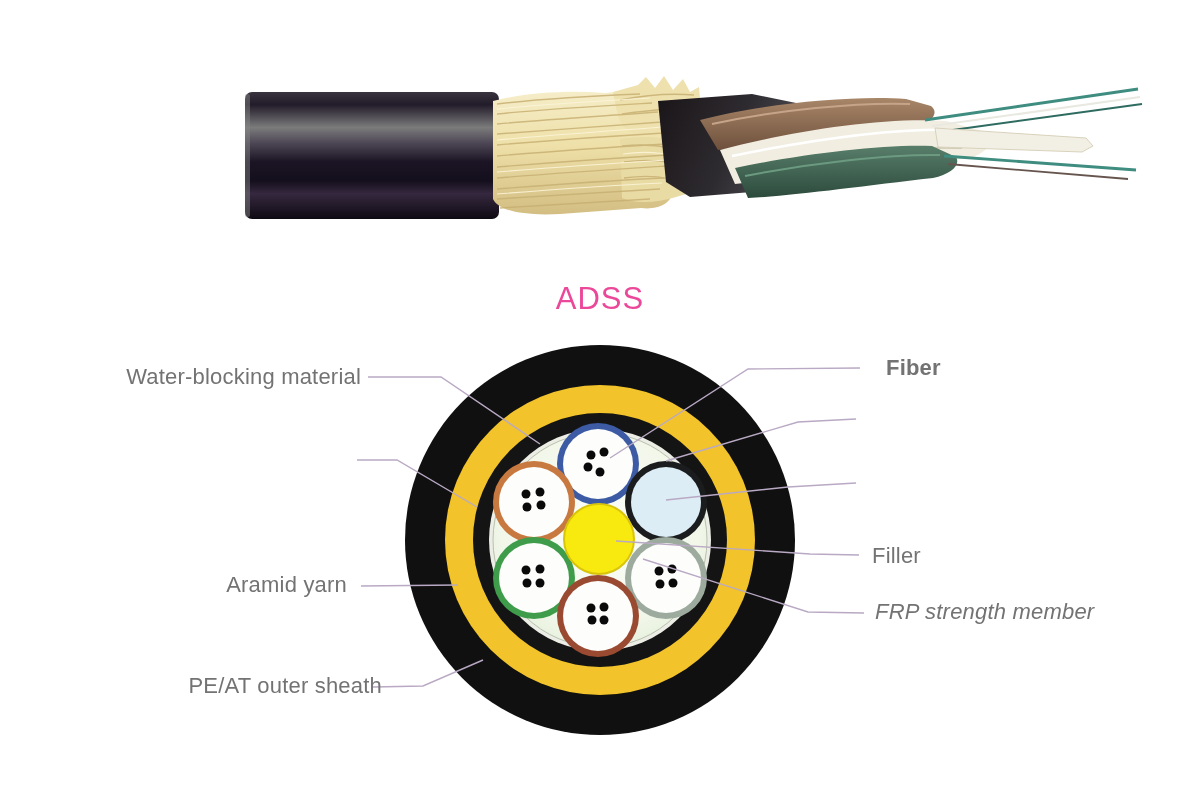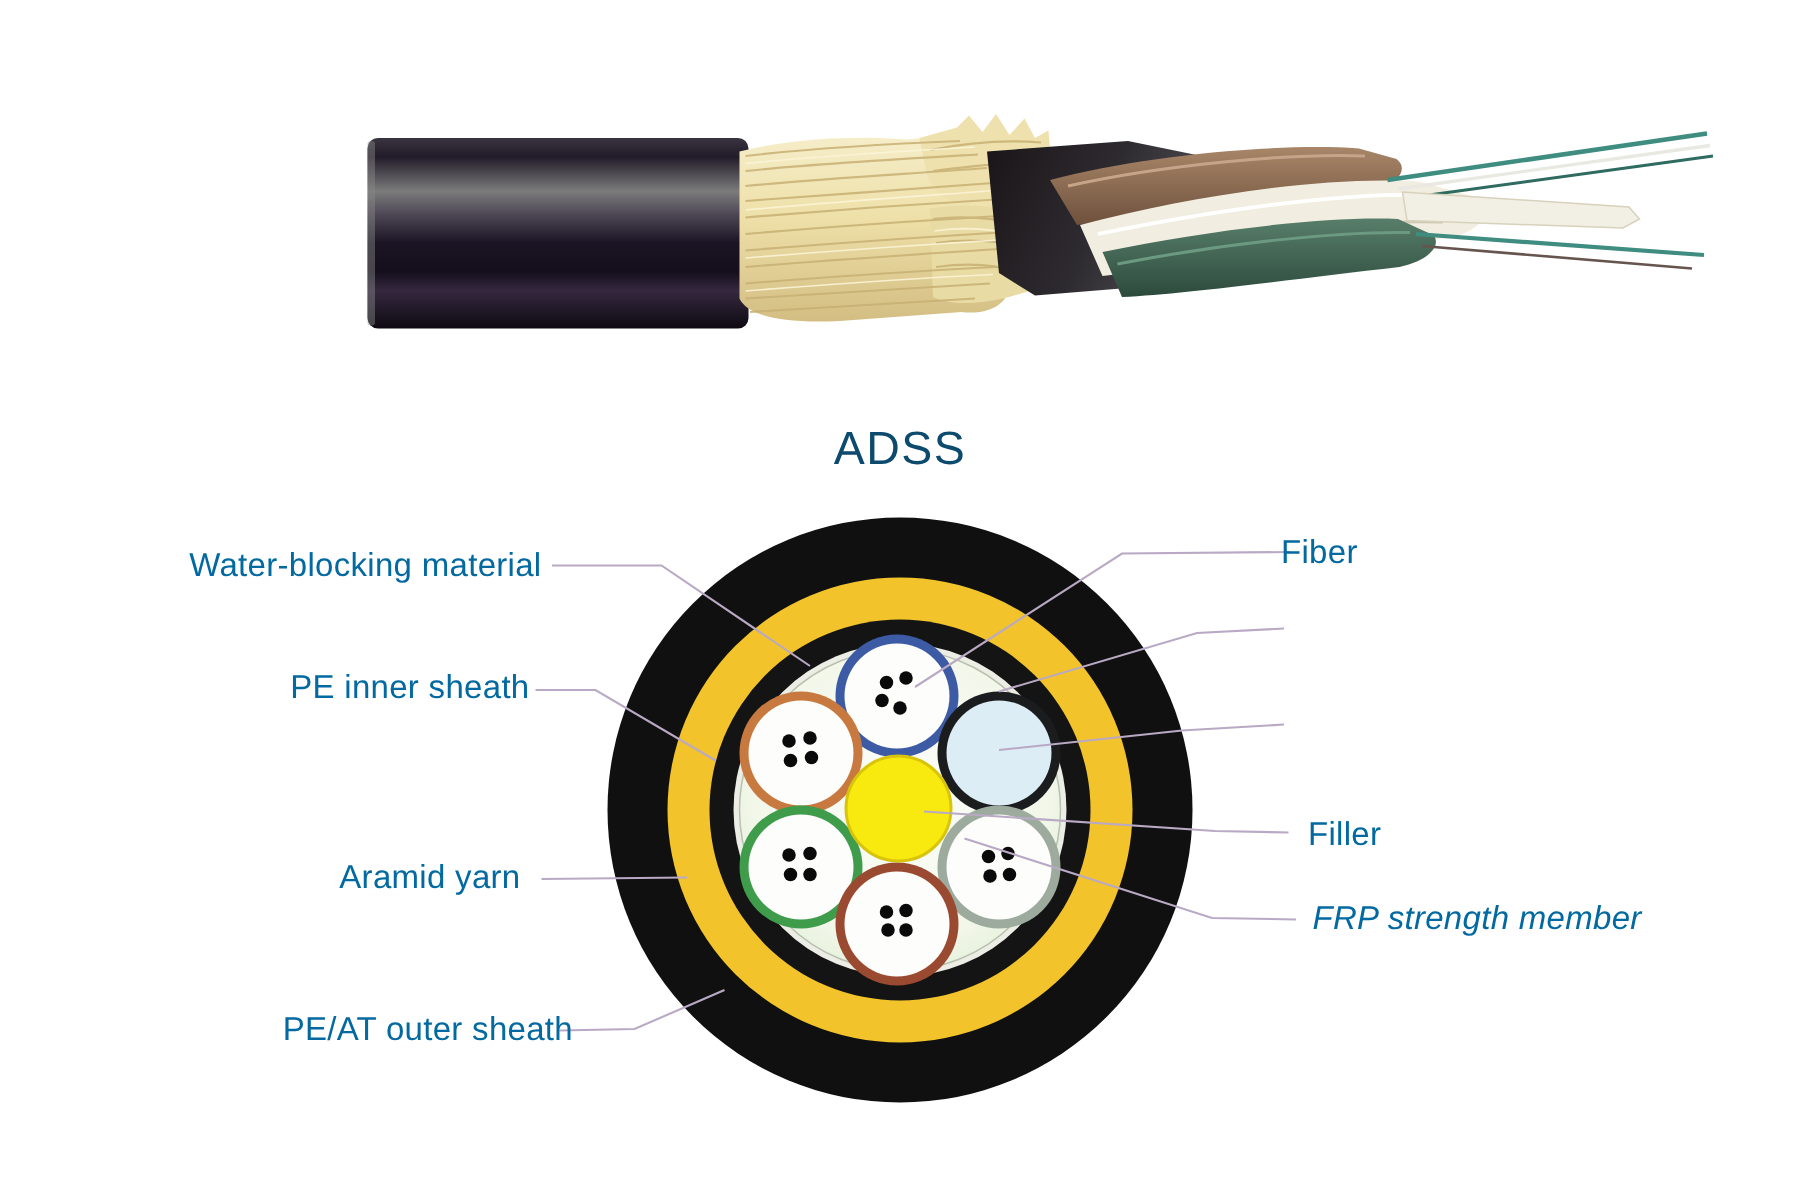--- a/index.html
+++ b/index.html
@@ -2,28 +2,28 @@
 <html><head>
 <meta charset="utf-8">
 <style>
   html,body{margin:0;padding:0;background:#ffffff;}
   #stage{
     position:relative;width:1200px;height:800px;background:#ffffff;
     font-family:"Liberation Sans", sans-serif;overflow:hidden;
   }
   #art{position:absolute;left:0;top:0;}
   .callout{
-    position:absolute;font-size:22px;color:#0369a1;letter-spacing:0.2px;
+    position:absolute;font-size:22px;color:#737373;letter-spacing:0.2px;
     line-height:26px;white-space:nowrap;
   }
   .callout.left{text-align:right;}
   .callout.right{text-align:left;}
   #diagram-title{
     position:absolute;left:500px;top:281px;width:200px;text-align:center;
-    font-size:31px;color:#0c4a6e;letter-spacing:1px;
+    font-size:31px;color:#ec4899;letter-spacing:1px;
   }
 </style>
 </head>
 <body>
 
 <div id="stage">
 
   <svg id="art" width="1200" height="800" viewBox="0 0 1200 800">
     <defs>
       <linearGradient id="jacketGrad" x1="0" y1="0" x2="0" y2="1">
@@ -215,20 +215,19 @@
       <polyline points="856,419 798,422 666,461" stroke="#b9a9c4"></polyline>
       <polyline points="856,483 788,487 666,500" stroke="#b9a9c4"></polyline>
       <polyline points="859,555 810,554 616,541" stroke="#b9a9c4"></polyline>
       <polyline points="864,613 808,612 643,559" stroke="#b9a9c4"></polyline>
     </g>
   </svg>
 
   <div id="diagram-title">ADSS</div>
 
   <div class="callout left" style="left:80px;top:364px;width:281px;">Water-blocking material</div>
-  <div class="callout left" style="left:80px;top:445px;width:273px;">PE inner sheath</div>
   <div class="callout left" style="left:80px;top:572px;width:267px;">Aramid yarn</div>
   <div class="callout left" style="left:92px;top:673px;width:290px;">PE/AT outer sheath</div>
 
-  <div class="callout right" style="left:854px;top:355px;">Fiber</div>
+  <div class="callout right" style="left:886px;top:355px;font-weight:bold;">Fiber</div>
   <div class="callout right" style="left:872px;top:543px;">Filler</div>
   <div class="callout right" style="left:875px;top:599px;font-style:italic;">FRP strength member</div>
 </div>
 
 </body></html>

